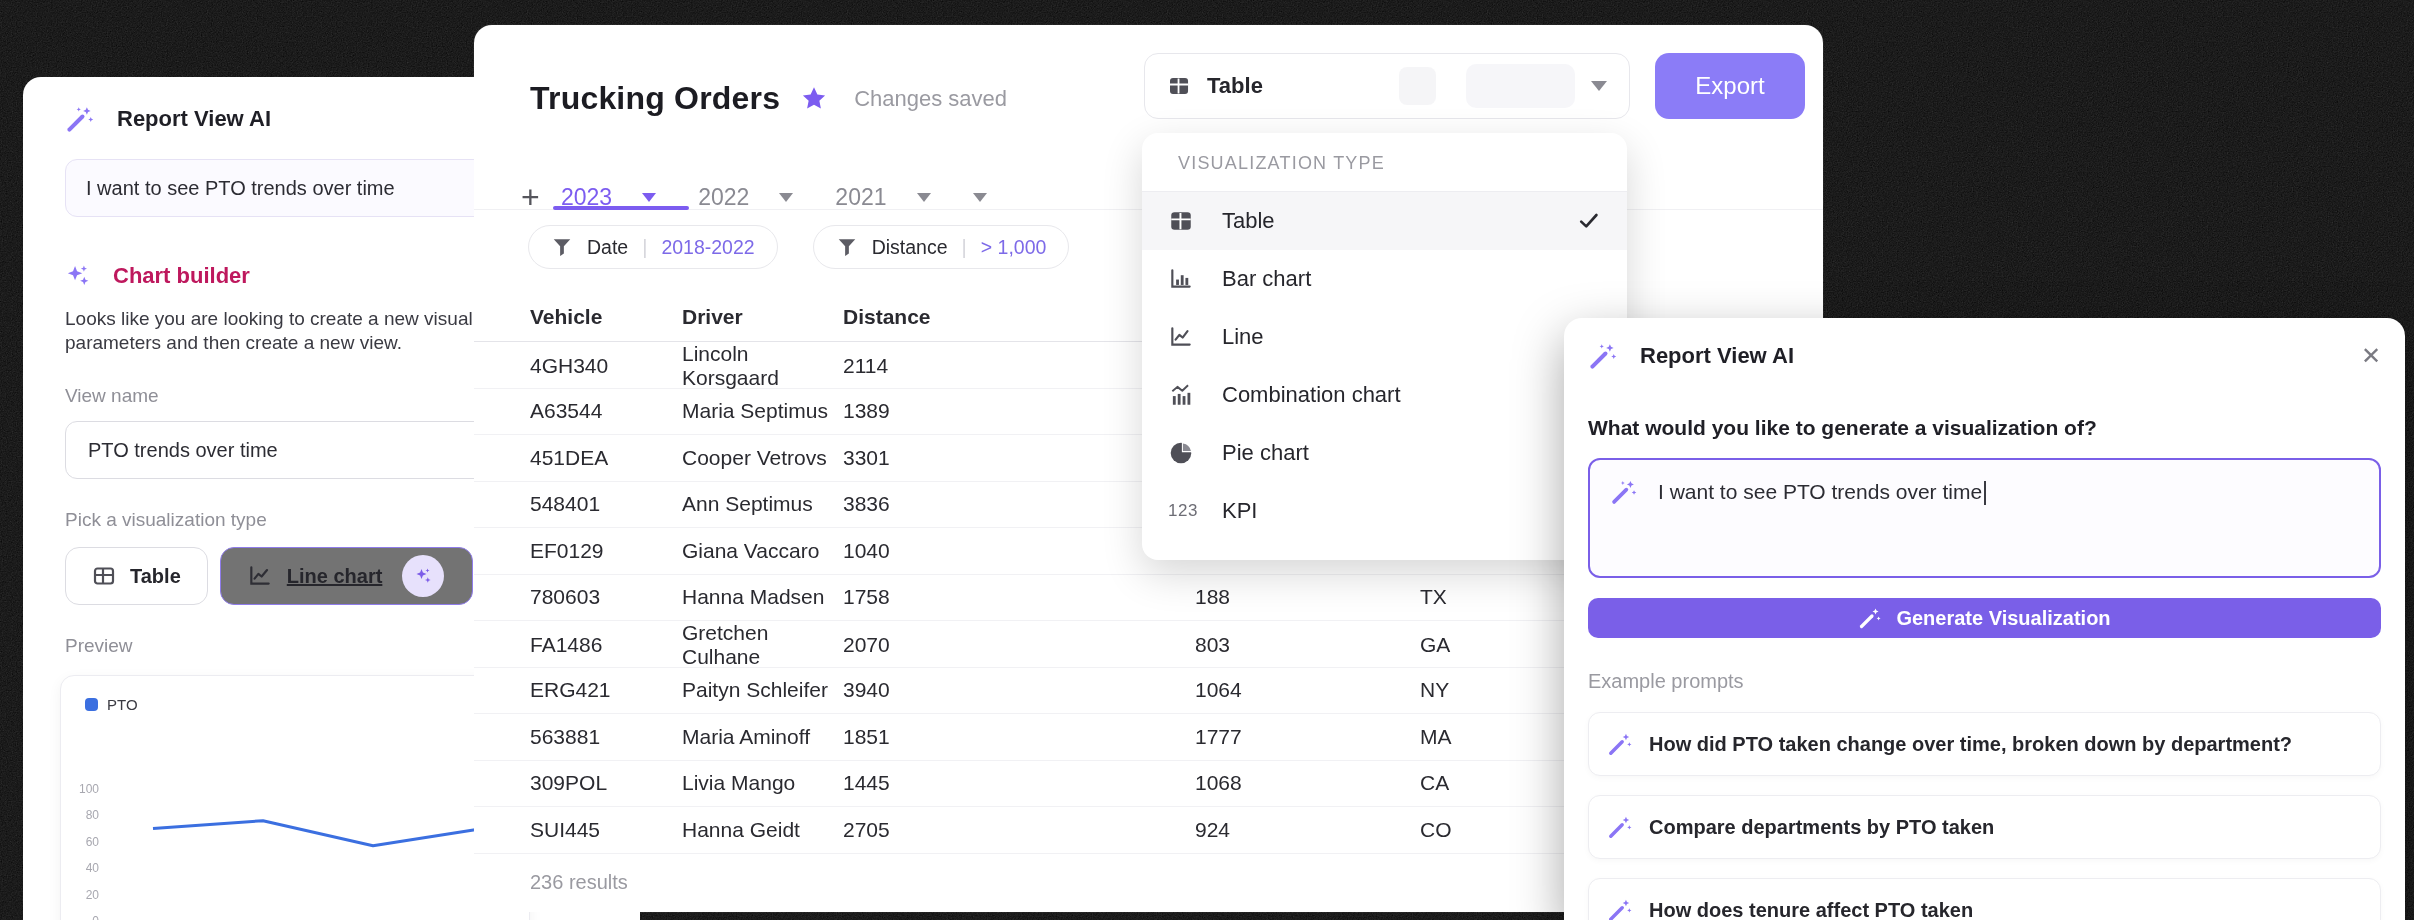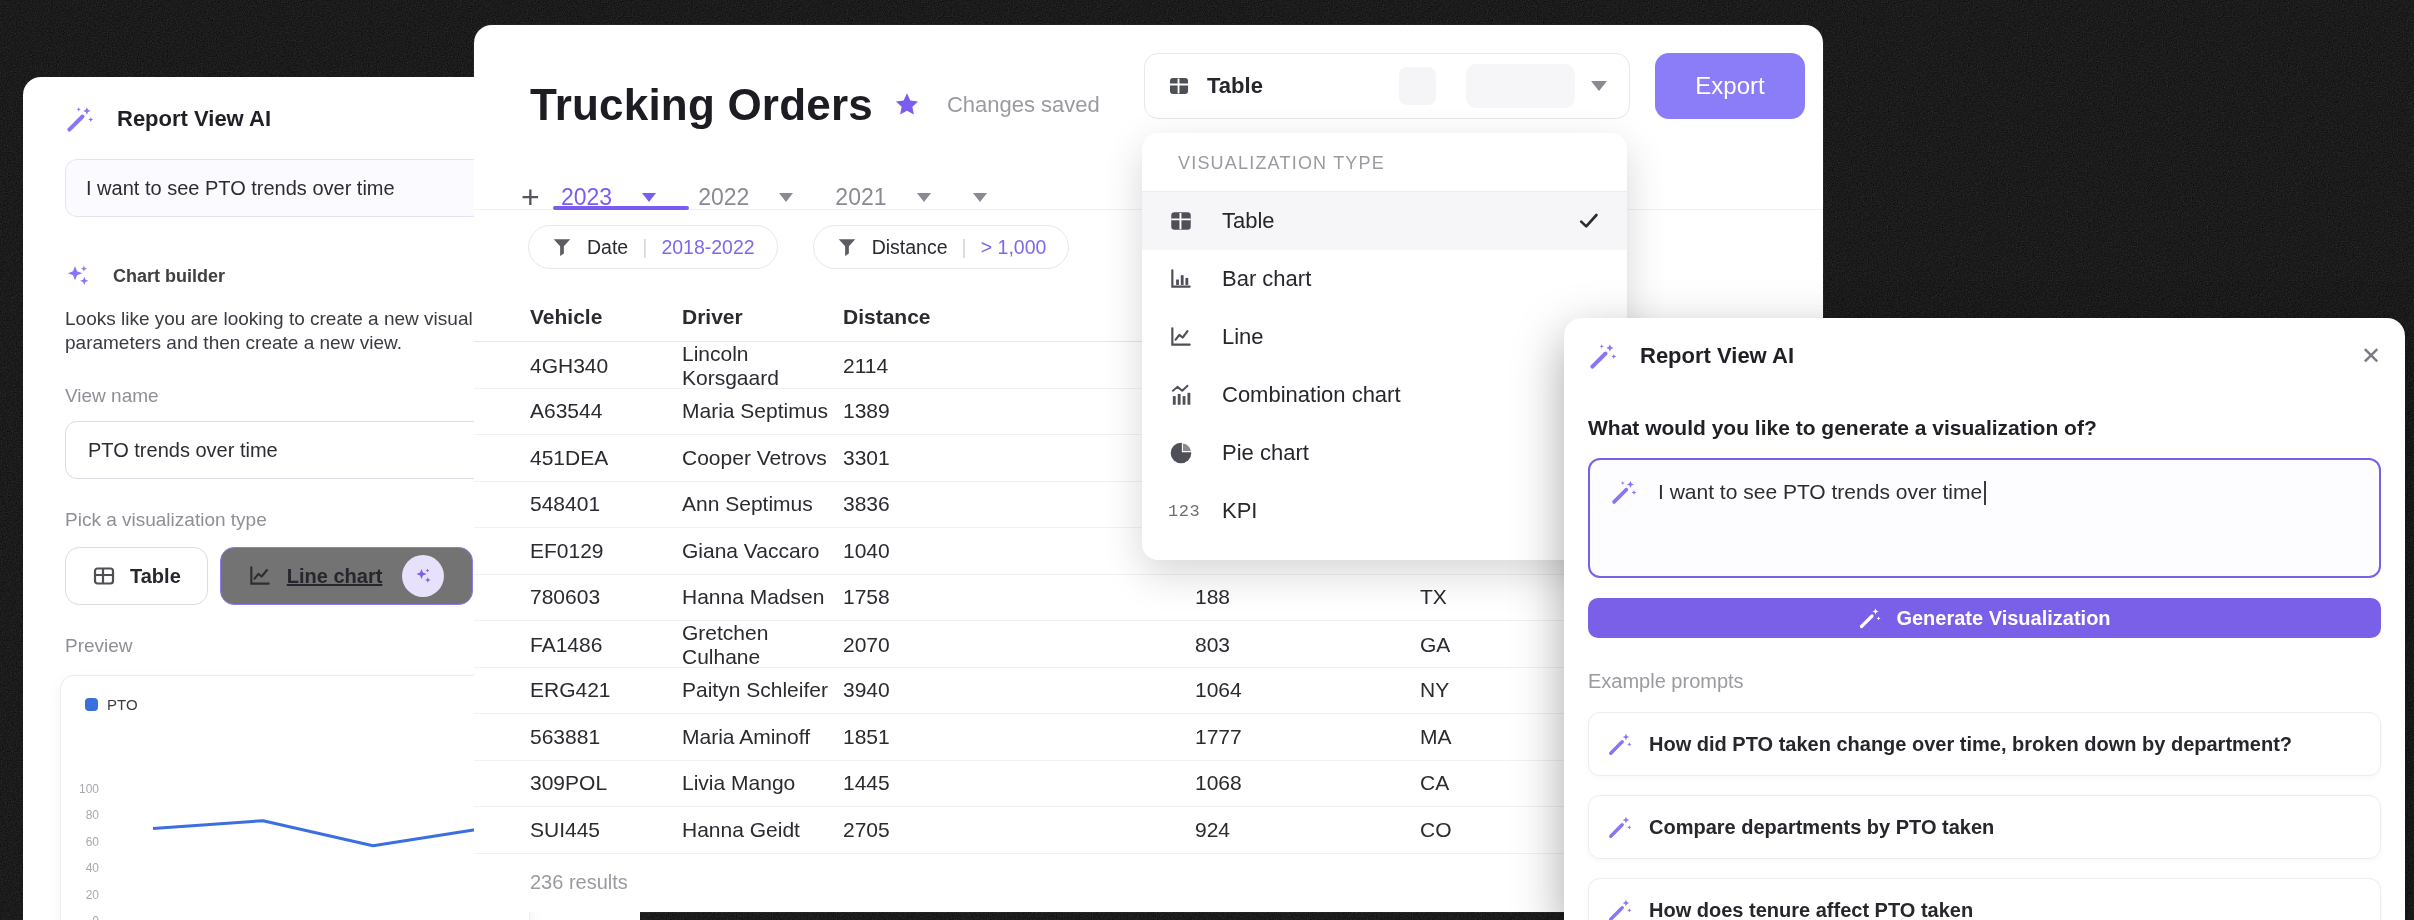--- a/index.html
+++ b/index.html
@@ -13,21 +13,21 @@
   
   #left-panel { left:23px; top:77px; width:617px; height:843px; z-index:1;
                 border-radius:18px 18px 0 0; padding:24px 0 0 0; }
   .lp-pad { padding-left:42px; padding-right:30px; }
   .panel-header { display:flex; align-items:center; gap:22px; height:36px; }
   .panel-header .ttl { font-size:22px; font-weight:700; color:#1f1f26; }
   .ai-input { margin-top:22px; width:560px; height:58px; border:1.5px solid #e6e2f5;
               background:#fbfaff; border-radius:12px; font-size:20px; color:#2c2c33;
               padding:0 20px; outline:none; font-family:"Liberation Sans",sans-serif; }
   .section-head { display:flex; align-items:center; gap:22px; margin-top:42px; height:34px; }
-  .section-head .ttl { font-size:18px; font-weight:700; color:#404040; }
+  .section-head .ttl { font-size:22px; font-weight:700; color:#be185d; }
   .desc { margin-top:14px; font-size:19px; line-height:24px; color:#3a3a42; white-space:nowrap; overflow:hidden; }
   .field-label { margin-top:30px; font-size:19px; color:#8f8f97; }
   .view-input { margin-top:14px; width:560px; height:58px; border:1.5px solid #dcdce2;
                 background:#fff; border-radius:12px; font-size:20px; color:#2c2c33;
                 padding:0 22px; outline:none; font-family:"Liberation Sans",sans-serif; }
   .viz-btn-row { margin-top:16px; display:flex; gap:12px; }
   .viz-btn { height:58px; display:flex; align-items:center; gap:14px; padding:0 26px;
              border:1.5px solid #dcdce2; border-radius:14px; background:#fff;
              font-size:20px; font-weight:700; color:#26262c; }
   .viz-btn.selected { background:#737373; border:1.5px solid #8f7cea; padding-right:28px;text-decoration:underline; }
@@ -38,21 +38,21 @@
                   border:1px solid #ececf1; border-radius:14px; background:#fff;
                   box-shadow:0 4px 14px rgba(20,20,40,.05); position:relative; }
   .legend { position:absolute; left:24px; top:20px; display:flex; align-items:center; gap:9px; }
   .legend-dot { width:13px; height:13px; border-radius:4px; background:#3b6fe0; }
   .legend-label { font-size:15px; color:#3a3a42; }
 
   
   #main-window { left:474px; top:25px; width:1349px; height:887px; z-index:2;
                  border-radius:18px; box-shadow:0 0 0 1px rgba(255,255,255,.04); }
   .mw-header { position:absolute; left:56px; top:55px; display:flex; align-items:center; gap:20px; }
-  .mw-title { font-size:44px; font-weight:600; color:#1c1c22; letter-spacing:.2px; }
+  .mw-title { font-size:32px; font-weight:600; color:#1c1c22; letter-spacing:.2px; }
   .mw-status { font-size:22px; color:#9a9aa1; margin-left:6px; }
   .selector { position:absolute; left:670px; top:28px; width:486px; height:66px;
               border:1.5px solid #e7e7ec; border-radius:14px; background:#fff;
               display:flex; align-items:center; padding:0 22px; gap:16px; }
   .selector .sel-label { font-size:22px; font-weight:700; color:#26262c; }
   .ghost1 { width:40px; height:38px; background:#ededf1; border-radius:8px; opacity:.55; margin-left:120px; }
   .ghost2 { width:118px; height:44px; background:#f4f4f7; border-radius:10px; opacity:.8; margin-left:14px; }
   .tri { width:0; height:0; border-left:8px solid transparent; border-right:8px solid transparent;
          border-top:10px solid #8a8a92; }
   .selector .tri { margin-left:auto; }
@@ -82,21 +82,21 @@
   .results { position:absolute; left:56px; top:846px; font-size:20px; color:#9a9aa1; }
 
   
   #viz-dropdown { left:1142px; top:133px; width:485px; height:427px; z-index:3;
                   border-radius:16px; box-shadow:0 14px 40px rgba(0,0,0,.16); padding-top:20px; }
   .dd-header { padding:0 36px; font-size:18px; letter-spacing:1.2px; color:#9a9aa1; height:30px; }
   .dd-sep { height:1px; background:#ededf1; margin-top:8px; }
   .dd-item { height:58px; display:flex; align-items:center; padding:0 26px; gap:28px; font-size:22px; color:#26262c; }
   .dd-item.selected { background:#f6f6f8; }
   .dd-item .check { margin-left:auto; }
-  .kpi-num { font-size:17px; color:#6d6d75; width:26px; letter-spacing:.5px;font-family:Liberation Mono, monospace; }
+  .kpi-num { font-size:17px; color:#6d6d75; width:26px; letter-spacing:.5px; }
   .dd-icon { width:26px; display:flex; justify-content:center; }
 
   
   #ai-modal { left:1564px; top:318px; width:841px; height:602px; z-index:4;
               border-radius:18px 18px 0 0; box-shadow:0 18px 50px rgba(0,0,0,.35); padding:20px 24px 0 24px; }
   .modal-head { display:flex; align-items:center; gap:22px; height:36px; }
   .modal-head .ttl { font-size:22px; font-weight:700; color:#1f1f26; }
   .close-x { margin-left:auto; font-size:24px; color:#7a7a82; background:none; border:none; line-height:1;
              font-family:"Liberation Sans",sans-serif; }
   .question { margin-top:42px; font-size:21px; font-weight:700; color:#1f1f26; }

